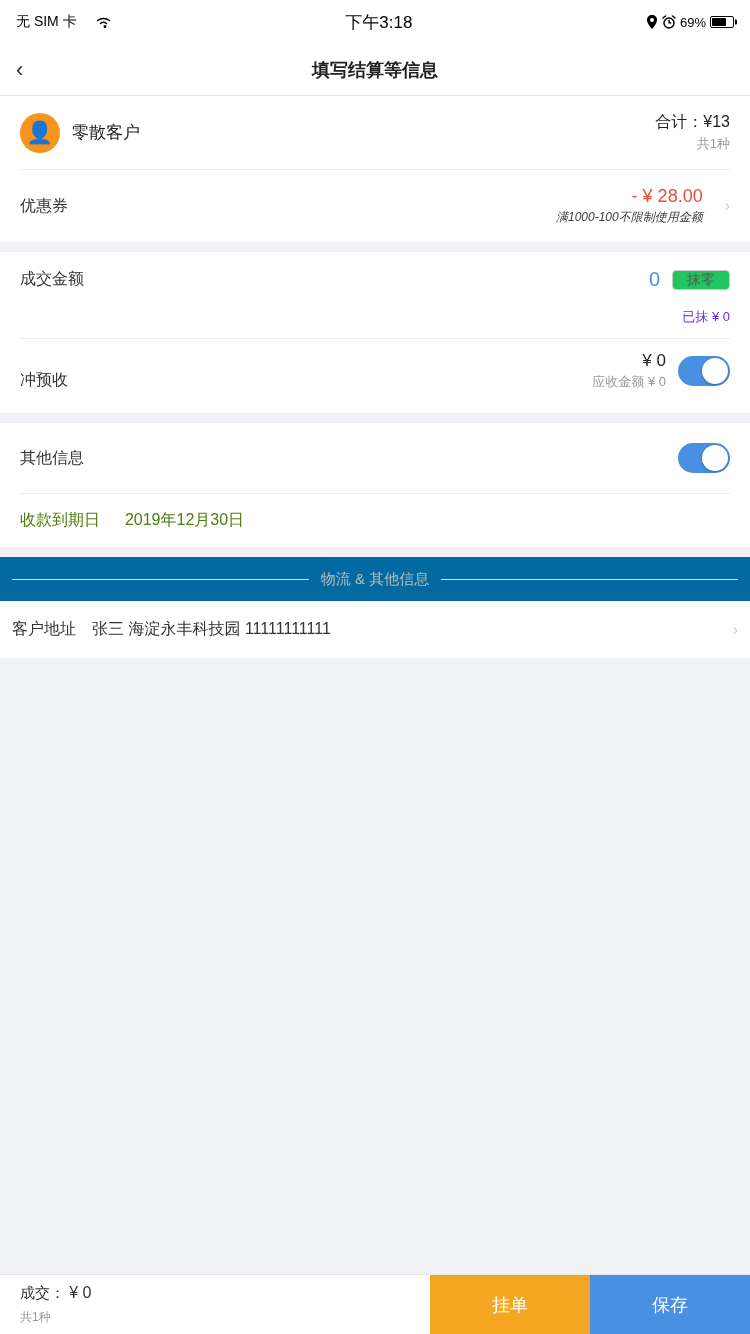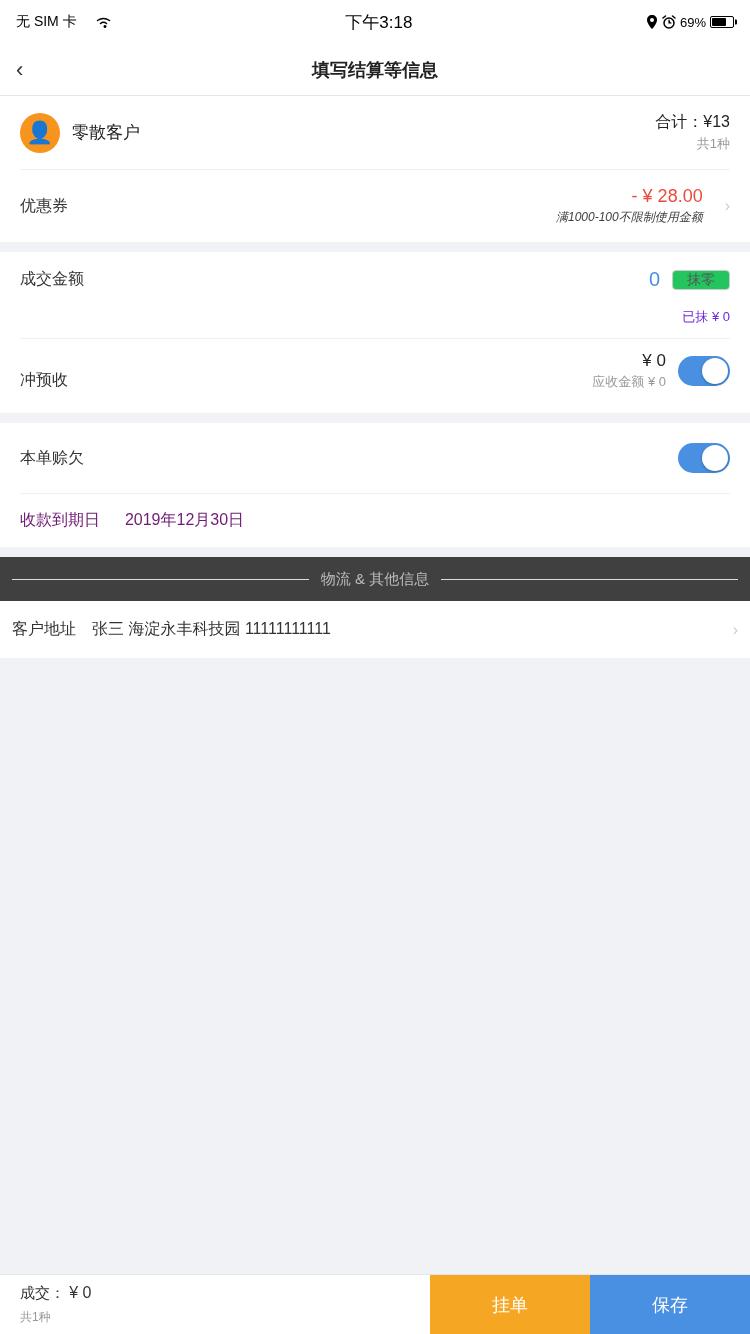--- a/index.html
+++ b/index.html
@@ -142,25 +142,25 @@
       display: flex; align-items: center; justify-content: space-between;
       padding: 20px 20px;
     }
     .debt-label { font-size: 16px; color: #333; }
 
     
     .duedate-row {
       padding: 16px 20px;
       font-size: 16px; color: #333;
     }
-    .duedate-row span { color: #701a75; }
+    .duedate-row span { color: #4d7c0f; }
 
     
     .logistics-divider {
-      background: #404040;
+      background: #0369a1;
       height: 44px;
       display: flex; align-items: center; justify-content: space-between;
     }
     .logistics-label { font-size: 15px; color: #bbb; }
     .logistics-line { flex: 1; height: 1px; background: #ddd; margin: 0 12px; }
 
     
     .address-section { background: #fff; margin-bottom: 10px; }
     .address-row {
       display: flex; align-items: center; justify-content: space-between;
@@ -284,21 +284,21 @@
         </div>
         <div class="toggle">
           <div class="toggle-knob"></div>
         </div>
       </div>
     </div>
   </div>
 
   <div class="debt-section">
     <div class="debt-row">
-      <span class="debt-label">本单赊欠</span>
+      <span class="debt-label">其他信息</span>
       <div class="toggle">
         <div class="toggle-knob"></div>
       </div>
     </div>
     <div class="divider"></div>
     <div class="duedate-row">
       <span>收款到期日</span>
       <span>　</span>
       <span>2019年12月30日</span>
     </div>

